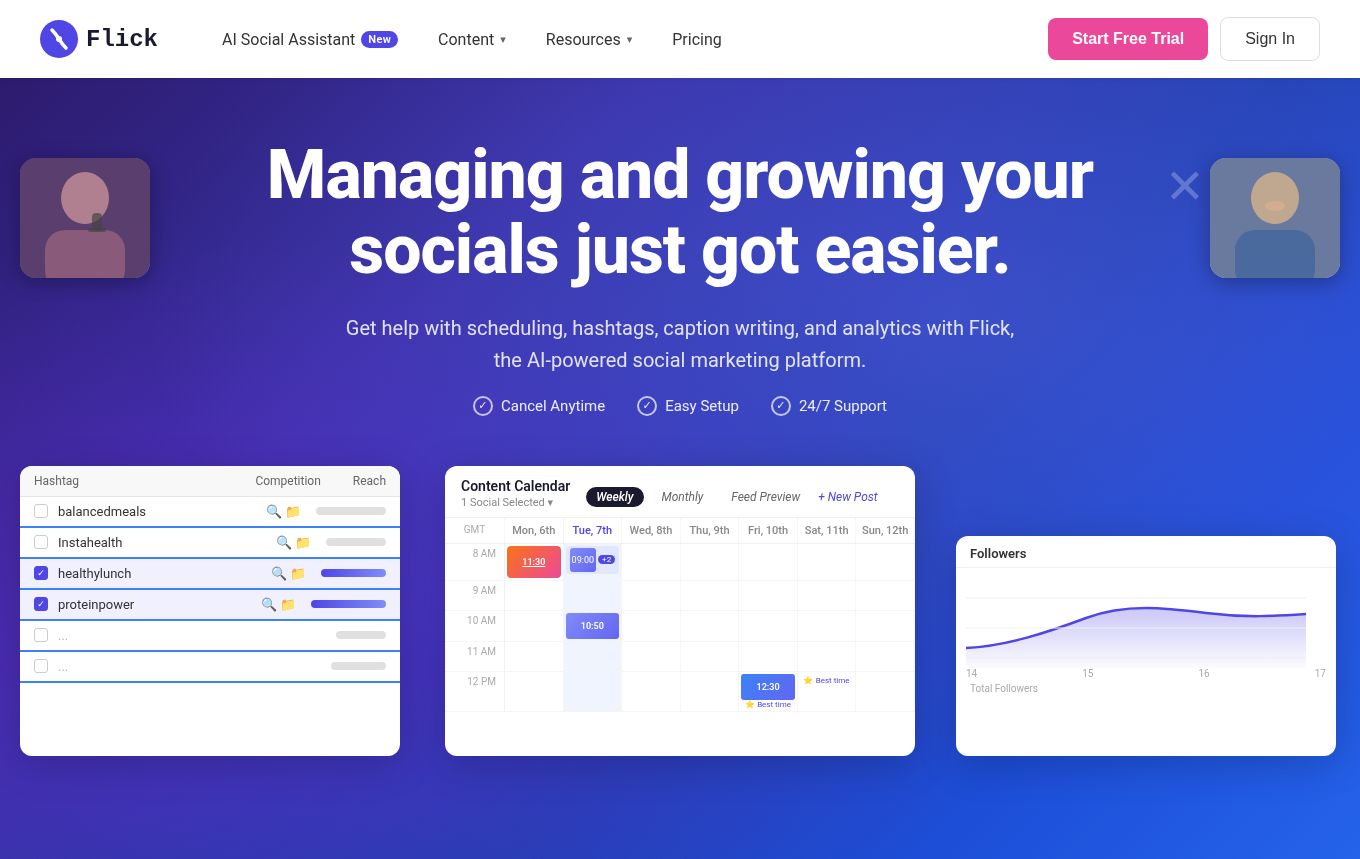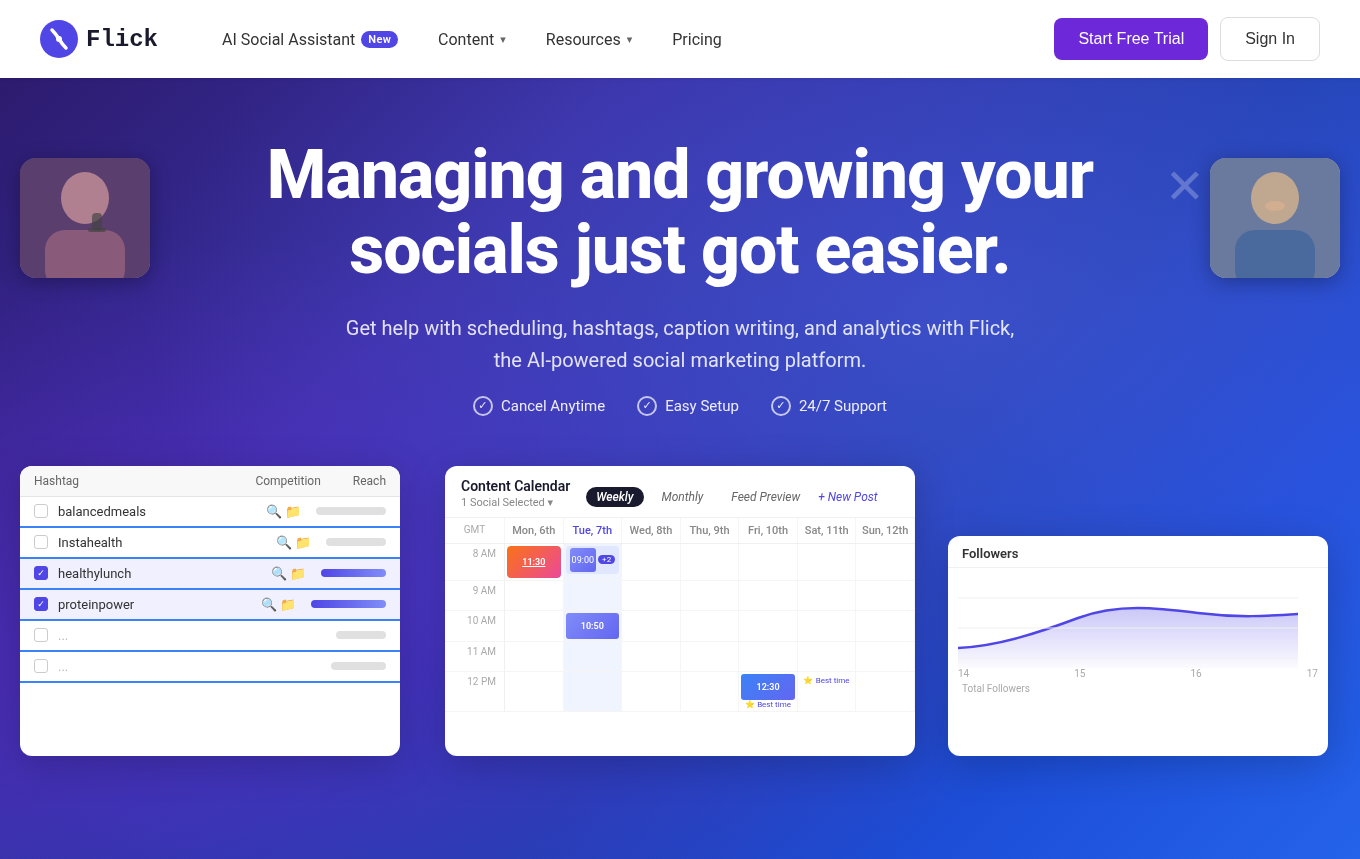--- a/index.html
+++ b/index.html
@@ -62,24 +62,24 @@
     .nav-chevron {
       font-size: 11px;
       color: #666;
     }
     .nav-actions {
       display: flex;
       align-items: center;
       gap: 12px;
     }
     .btn-trial {
-      background: #6d28d9;
+      background: #ec4899;
       color: #fff;
       font-size: 16px;
-      font-weight: 400;
+      font-weight: 700;
       padding: 12px 24px;
       border: none;
       border-radius: 8px;
       cursor: pointer;
       white-space: nowrap;
     }
     .btn-signin {
       background: #fff;
       color: #333;
       font-size: 16px;
@@ -348,21 +348,21 @@
       background: #4f46e5;
       color: #fff;
       border-radius: 10px;
       font-size: 8px;
       padding: 0 4px;
     }
 
     
     .card-right {
       position: absolute;
-      right: 32px;
+      right: 24px;
       bottom: 0;
       width: 380px;
       background: #fff;
       border-radius: 12px;
       box-shadow: 0 8px 40px rgba(0,0,0,0.2);
       overflow: hidden;
     }
     .analytics-header {
       padding: 10px 14px 6px;
       border-bottom: 1px solid #f0f0f0;

